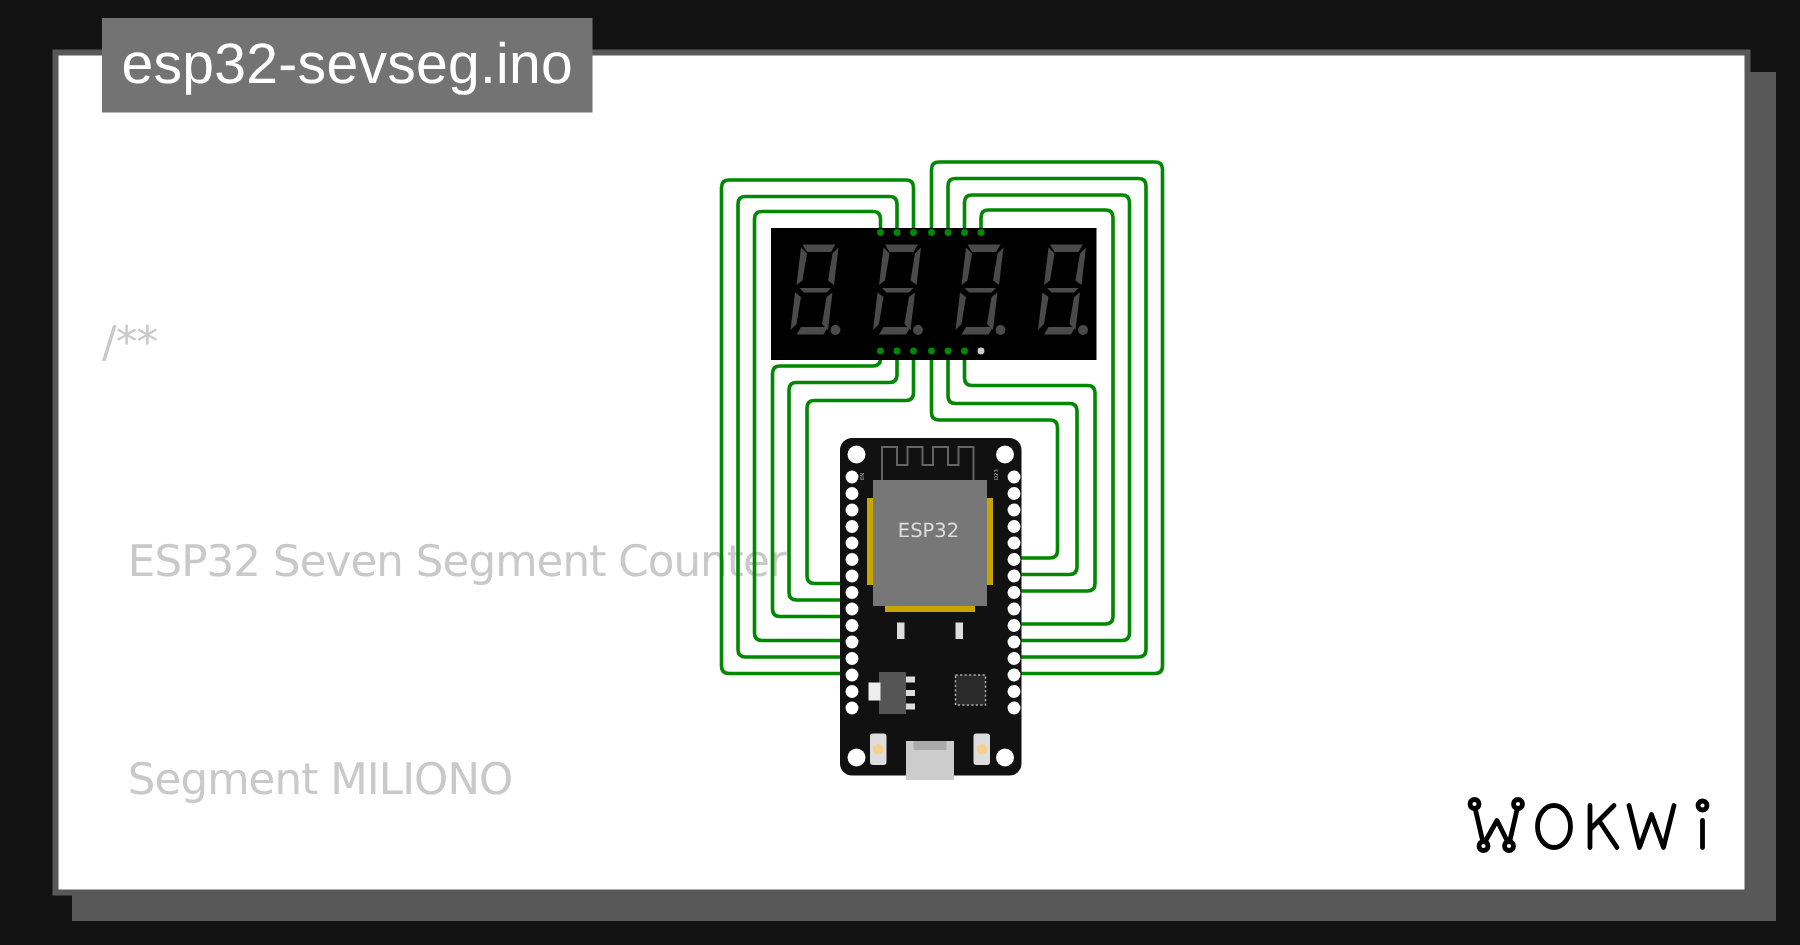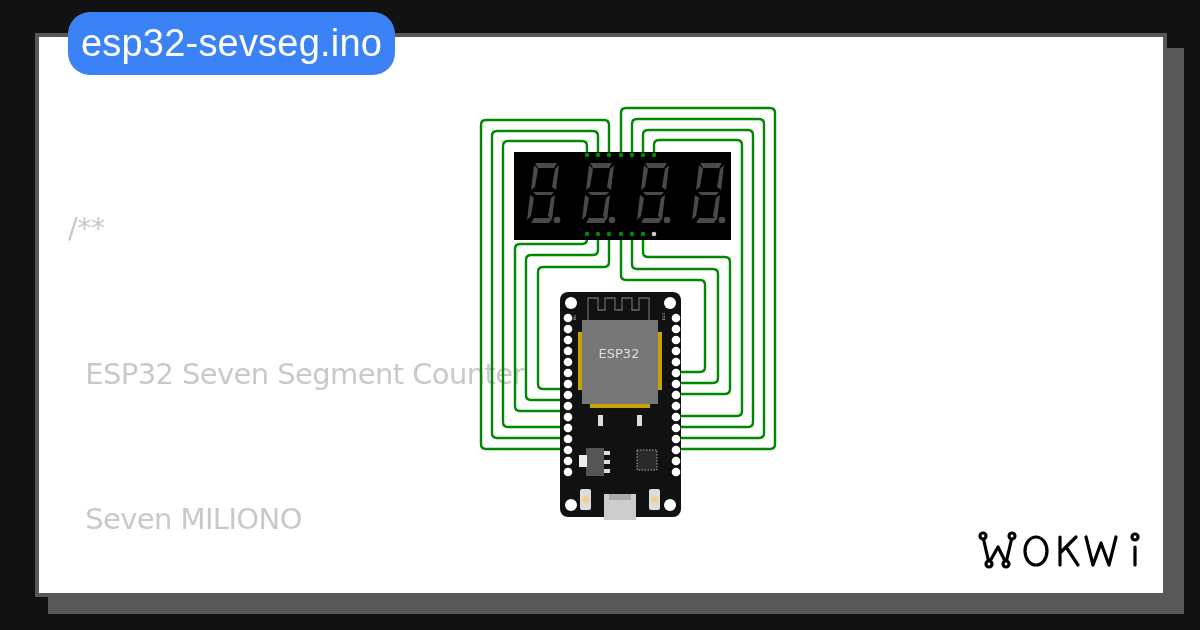--- a/index.html
+++ b/index.html
@@ -1,35 +1,35 @@
 <!DOCTYPE html>
 <html><head>
 <meta charset="utf-8">
 <style>
   html,body{margin:0;padding:0;}
   body{width:1200px;height:630px;background:#121212;position:relative;overflow:hidden;font-family:"DejaVu Sans",sans-serif;}
   .shadow-frame{position:absolute;left:48px;top:48px;width:1136px;height:566px;background:#585858;}
   .card{position:absolute;left:35px;top:33px;width:1132px;height:564px;background:#585858;}
   .card-inner{position:absolute;left:4px;top:4px;width:1124px;height:556px;background:#ffffff;overflow:hidden;}
-  .title-tab{position:absolute;left:68px;top:12px;height:63px;padding:0 13px;background:#3b82f6;color:#ffffff;font-family:"Liberation Sans",sans-serif;font-size:38px;line-height:63px;letter-spacing:0.2px;border-radius:22px;}
+  .title-tab{position:absolute;left:68px;top:12px;height:63px;padding:0 13px;background:#737373;color:#ffffff;font-family:"Liberation Sans",sans-serif;font-size:38px;line-height:63px;letter-spacing:0.2px;}
   .code{position:absolute;left:29px;top:70px;color:#c9c9c9;font-family:"DejaVu Sans",sans-serif;font-size:29px;line-height:48.5px;white-space:pre;letter-spacing:-0.6px;}
   .code div{height:48.5px;}
   .diagram{position:absolute;left:0;top:0;width:1200px;height:630px;}
   .logo{position:absolute;left:978px;top:527px;}
 </style>
 </head>
 <body>
 
 <div class="shadow-frame"></div>
 <div class="card">
   <div class="card-inner">
     <div class="code">
       <div>/**</div>
       <div>  ESP32 Seven Segment Counter</div>
-      <div>  Seven MILIONO</div>
+      <div>  Segment MILIONO</div>
       
       
       
       
       
       
       
       
     </div>
   </div>

